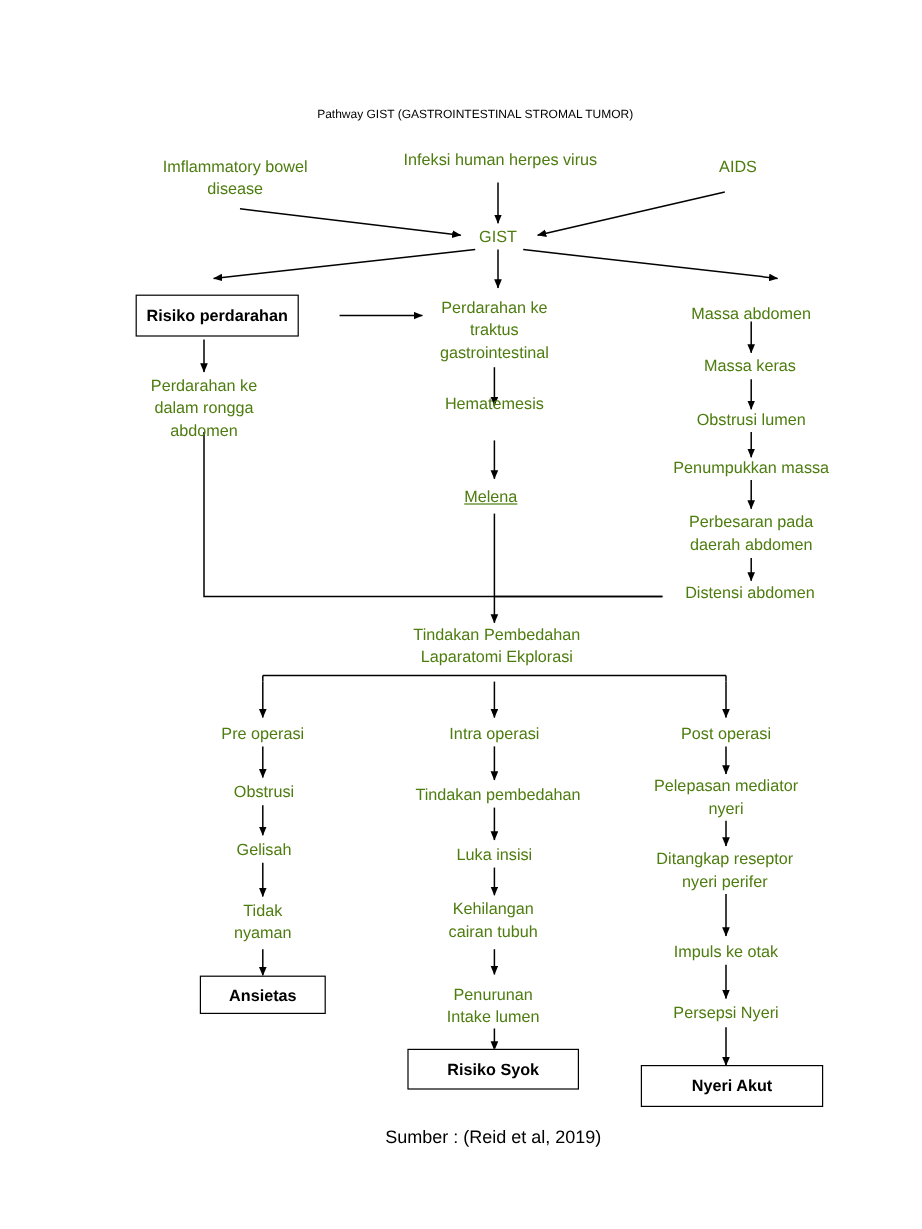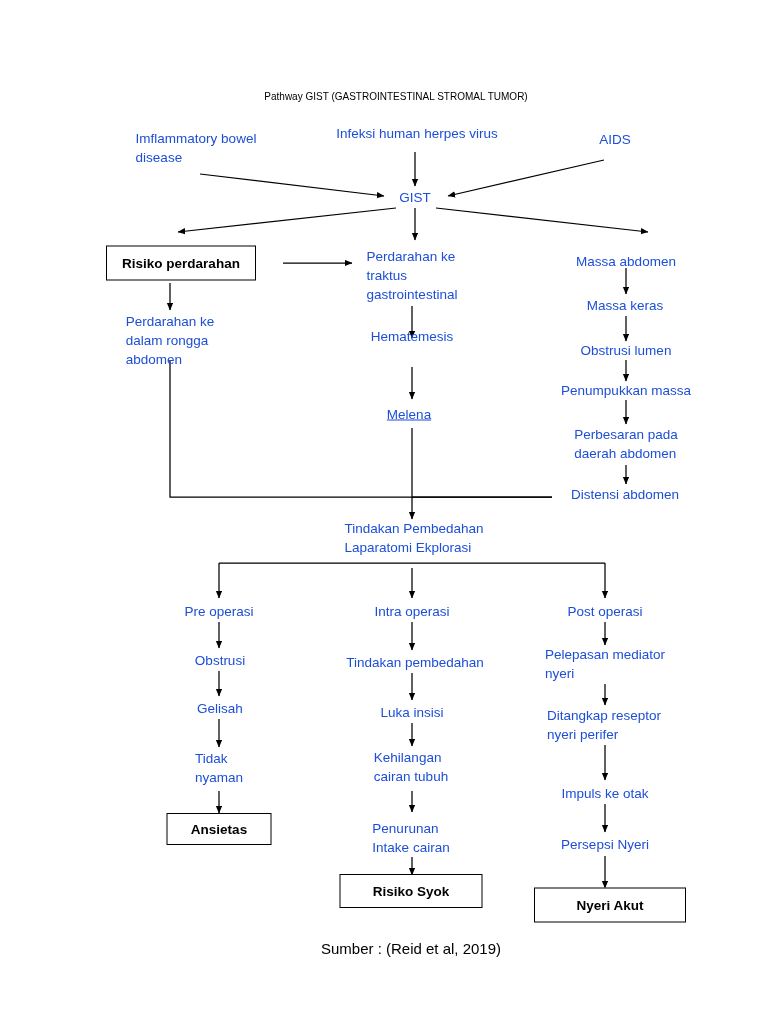--- a/index.html
+++ b/index.html
@@ -1,19 +1,19 @@
 <!DOCTYPE html>
 <html><head>
 <meta charset="utf-8">
 <style>
   html,body{margin:0;padding:0;background:#ffffff;}
   body{width:768px;height:1024px;font-family:"Liberation Sans",sans-serif;color:#000;}
   #stage{position:relative;width:768px;height:1024px;overflow:hidden;background:#fff;}
   svg#wires{position:absolute;left:0;top:0;width:768px;height:1024px;}
-  .node{position:absolute;font-size:13.5px;line-height:19px;color:#1d4ed8;
+  .node{position:absolute;text-align:center;font-size:13.5px;line-height:19px;color:#4d7c0f;
         white-space:pre-line;transform:translate(-50%,-50%);}
   .title{position:absolute;font-size:10px;text-align:center;transform:translate(-50%,-50%);}
   .boxnode{position:absolute;transform:translate(-50%,-50%);border:1.6px solid #000;
            background:#fff;font-weight:bold;font-size:13.5px;text-align:center;
            display:flex;align-items:center;justify-content:center;box-sizing:border-box;}
   .source{position:absolute;font-size:15px;transform:translate(-50%,-50%);}
 </style>
 </head>
 <body>
 
@@ -85,21 +85,21 @@
 
   <div class="title" style="left:396px;top:96px;">Pathway GIST (GASTROINTESTINAL STROMAL TUMOR)</div>
 
   <div class="node" style="left:196px;top:148px;">Imflammatory bowel
 disease</div>
   <div class="node" style="left:417px;top:133px;">Infeksi human herpes virus</div>
   <div class="node" style="left:615px;top:139px;">AIDS</div>
 
   <div class="node" style="left:415px;top:197px;">GIST</div>
 
-  <div class="boxnode" style="left:181px;top:263px;width:150px;height:35px;">Risiko perdarahan</div>
+  <div class="boxnode" style="left:181px;top:263px;width:136px;height:35px;">Risiko perdarahan</div>
   <div class="node" style="left:170px;top:340px;">Perdarahan ke
 dalam rongga
 abdomen</div>
 
   <div class="node" style="left:412px;top:275px;">Perdarahan ke
 traktus
 gastrointestinal</div>
   <div class="node" style="left:412px;top:336px;">Hematemesis</div>
   <div class="node" style="left:409px;top:414px;text-decoration:underline;">Melena</div>
 
@@ -120,21 +120,21 @@
   <div class="node" style="left:219px;top:768px;">Tidak
 nyaman</div>
   <div class="boxnode" style="left:219px;top:829px;width:105px;height:32px;">Ansietas</div>
 
   <div class="node" style="left:412px;top:611px;">Intra operasi</div>
   <div class="node" style="left:415px;top:662px;">Tindakan pembedahan</div>
   <div class="node" style="left:412px;top:712px;">Luka insisi</div>
   <div class="node" style="left:411px;top:767px;">Kehilangan
 cairan tubuh</div>
   <div class="node" style="left:411px;top:838px;">Penurunan
-Intake cairan</div>
+Intake lumen</div>
   <div class="boxnode" style="left:411px;top:891px;width:143px;height:34px;">Risiko Syok</div>
 
   <div class="node" style="left:605px;top:611px;">Post operasi</div>
   <div class="node" style="left:605px;top:664px;">Pelepasan mediator
 nyeri</div>
   <div class="node" style="left:604px;top:725px;">Ditangkap reseptor
 nyeri perifer</div>
   <div class="node" style="left:605px;top:793px;">Impuls ke otak</div>
   <div class="node" style="left:605px;top:844px;">Persepsi Nyeri</div>
   <div class="boxnode" style="left:610px;top:905px;width:152px;height:35px;">Nyeri Akut</div>

